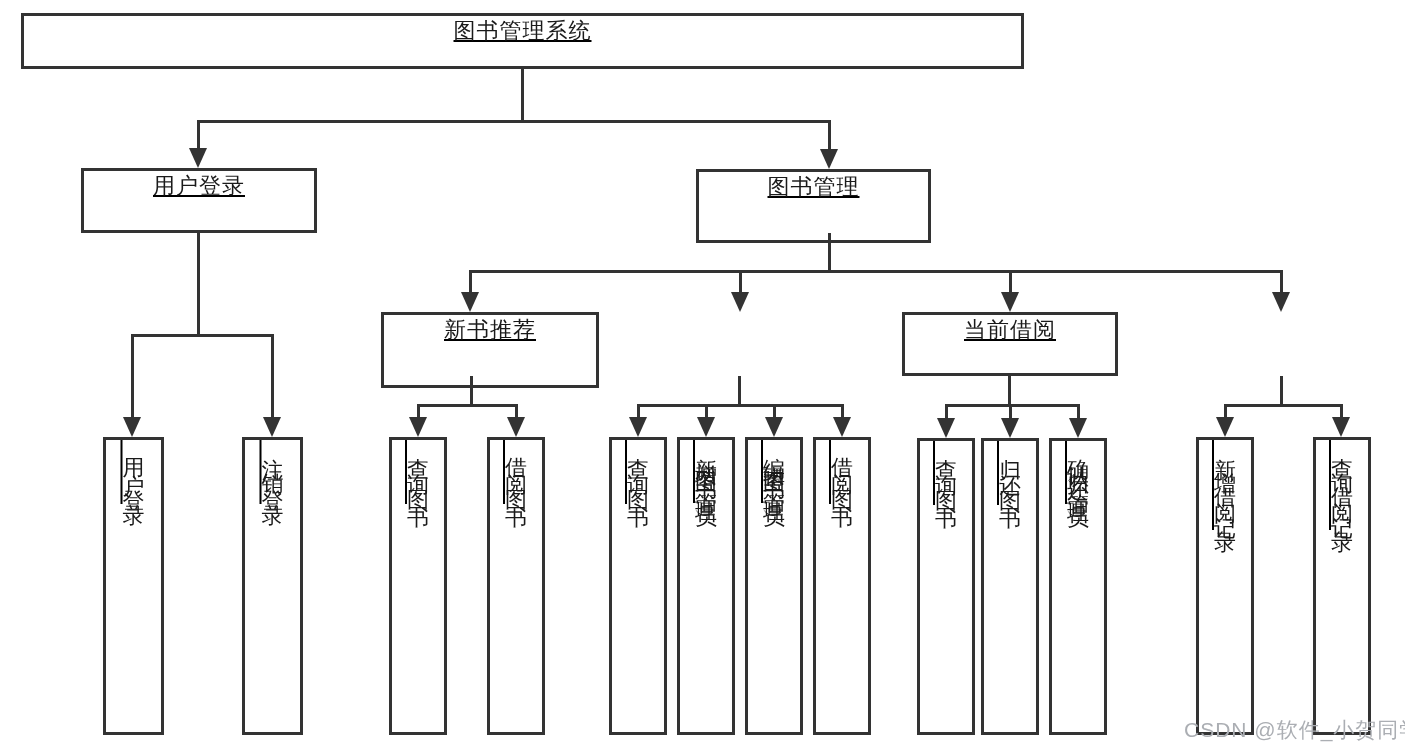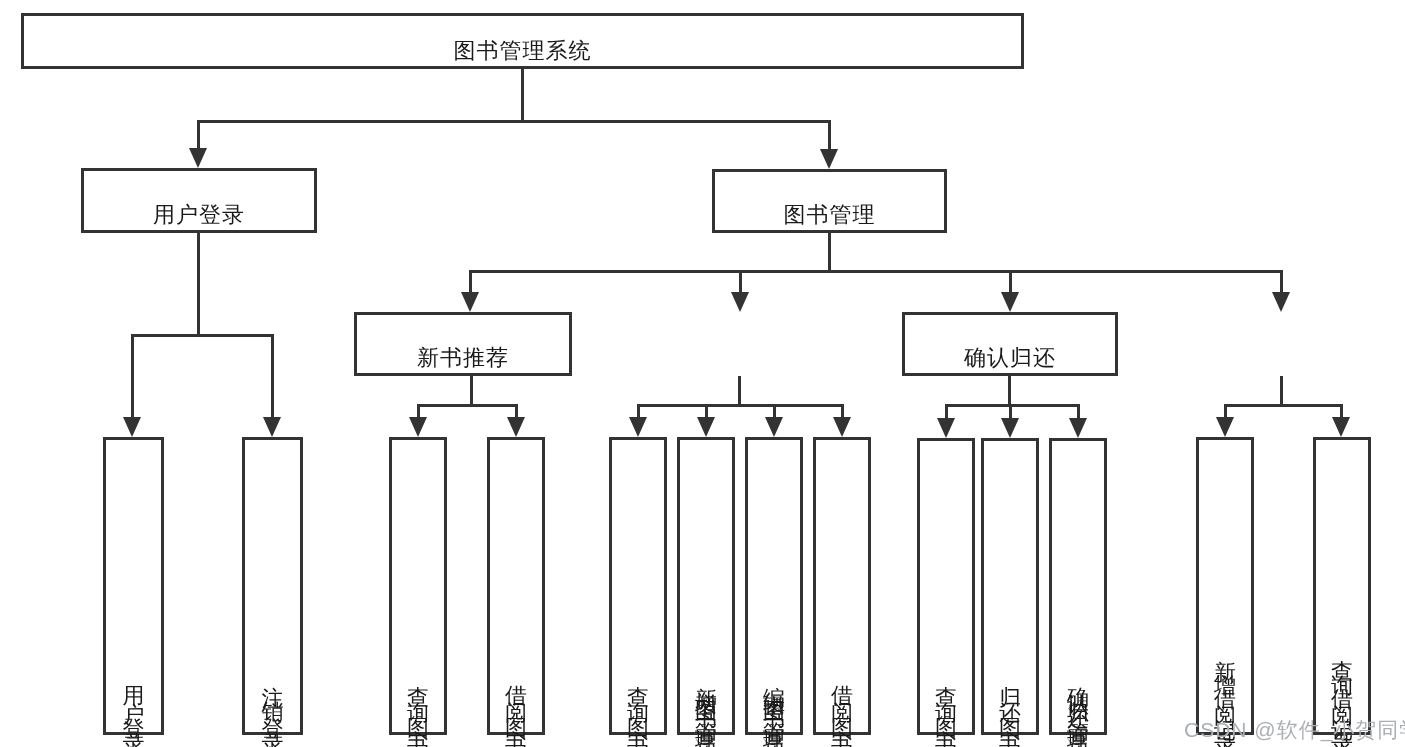--- a/index.html
+++ b/index.html
@@ -8,21 +8,21 @@
     --bg:#ffffff;
     --watermark:#abaeb3;
   }
   html,body{margin:0;padding:0;background:var(--bg);}
   .stage{
     position:relative;width:1405px;height:747px;background:var(--bg);
     font-family:"Liberation Sans",sans-serif;overflow:hidden;
   }
   .hbox,.vbox{
     position:absolute;border:3px solid var(--line);background:var(--bg);
-    box-sizing:border-box;display:flex;align-items:flex-end;justify-content:center;
+    box-sizing:border-box;display:flex;align-items:flex-start;justify-content:center;text-decoration:underline;
   }
   .lbl{
     font-size:22px;color:var(--text);letter-spacing:1px;white-space:nowrap;
   }
   .vlbl{
     writing-mode:vertical-rl;text-orientation:mixed;
     font-size:22px;color:var(--text);line-height:1;white-space:nowrap;
   }
   .vt-s .vlbl{letter-spacing:16px;}
   .vt-m .vlbl{letter-spacing:15px;}
@@ -51,21 +51,21 @@
   <div class="vline" style="left:521px;top:69px;height:53px"></div>
   <div class="hline" style="left:197px;top:120px;width:634px"></div>
   <div class="vline" style="left:197px;top:120px;height:32px"></div>
   <div class="arr" style="left:189px;top:148px"></div>
   <div class="vline" style="left:828px;top:120px;height:32px"></div>
   <div class="arr" style="left:820px;top:149px"></div>
 
   <div class="hbox" style="left:81px;top:168px;width:236px;height:65px">
     <span class="lbl">用户登录</span>
   </div>
-  <div class="hbox" style="left:712px;top:169px;width:235px;height:64px">
+  <div class="hbox" style="left:696px;top:169px;width:235px;height:74px">
     <span class="lbl">图书管理</span>
   </div>
 
   <div class="vline" style="left:197px;top:233px;height:104px"></div>
   <div class="hline" style="left:131px;top:334px;width:143px"></div>
   <div class="vline" style="left:131px;top:334px;height:84px"></div>
   <div class="arr" style="left:123px;top:417px"></div>
   <div class="vline" style="left:271px;top:334px;height:84px"></div>
   <div class="arr" style="left:263px;top:417px"></div>
 
@@ -73,25 +73,25 @@
   <div class="hline" style="left:469px;top:270px;width:814px"></div>
   <div class="vline" style="left:469px;top:270px;height:24px"></div>
   <div class="arr" style="left:461px;top:292px"></div>
   <div class="vline" style="left:739px;top:270px;height:24px"></div>
   <div class="arr" style="left:731px;top:292px"></div>
   <div class="vline" style="left:1009px;top:270px;height:24px"></div>
   <div class="arr" style="left:1001px;top:292px"></div>
   <div class="vline" style="left:1280px;top:270px;height:24px"></div>
   <div class="arr" style="left:1272px;top:292px"></div>
 
-  <div class="hbox" style="left:354px;top:312px;width:218px;height:64px">
+  <div class="hbox" style="left:381px;top:312px;width:218px;height:76px">
     <span class="lbl">新书推荐</span>
   </div>
   <div class="hbox" style="left:902px;top:312px;width:216px;height:64px">
-    <span class="lbl">确认归还</span>
+    <span class="lbl">当前借阅</span>
   </div>
 
   <div class="vline" style="left:470px;top:376px;height:31px"></div>
   <div class="hline" style="left:417px;top:404px;width:101px"></div>
   <div class="vline" style="left:417px;top:404px;height:15px"></div>
   <div class="arr" style="left:409px;top:417px"></div>
   <div class="vline" style="left:515px;top:404px;height:15px"></div>
   <div class="arr" style="left:507px;top:417px"></div>
 
   <div class="vline" style="left:738px;top:376px;height:31px"></div>

